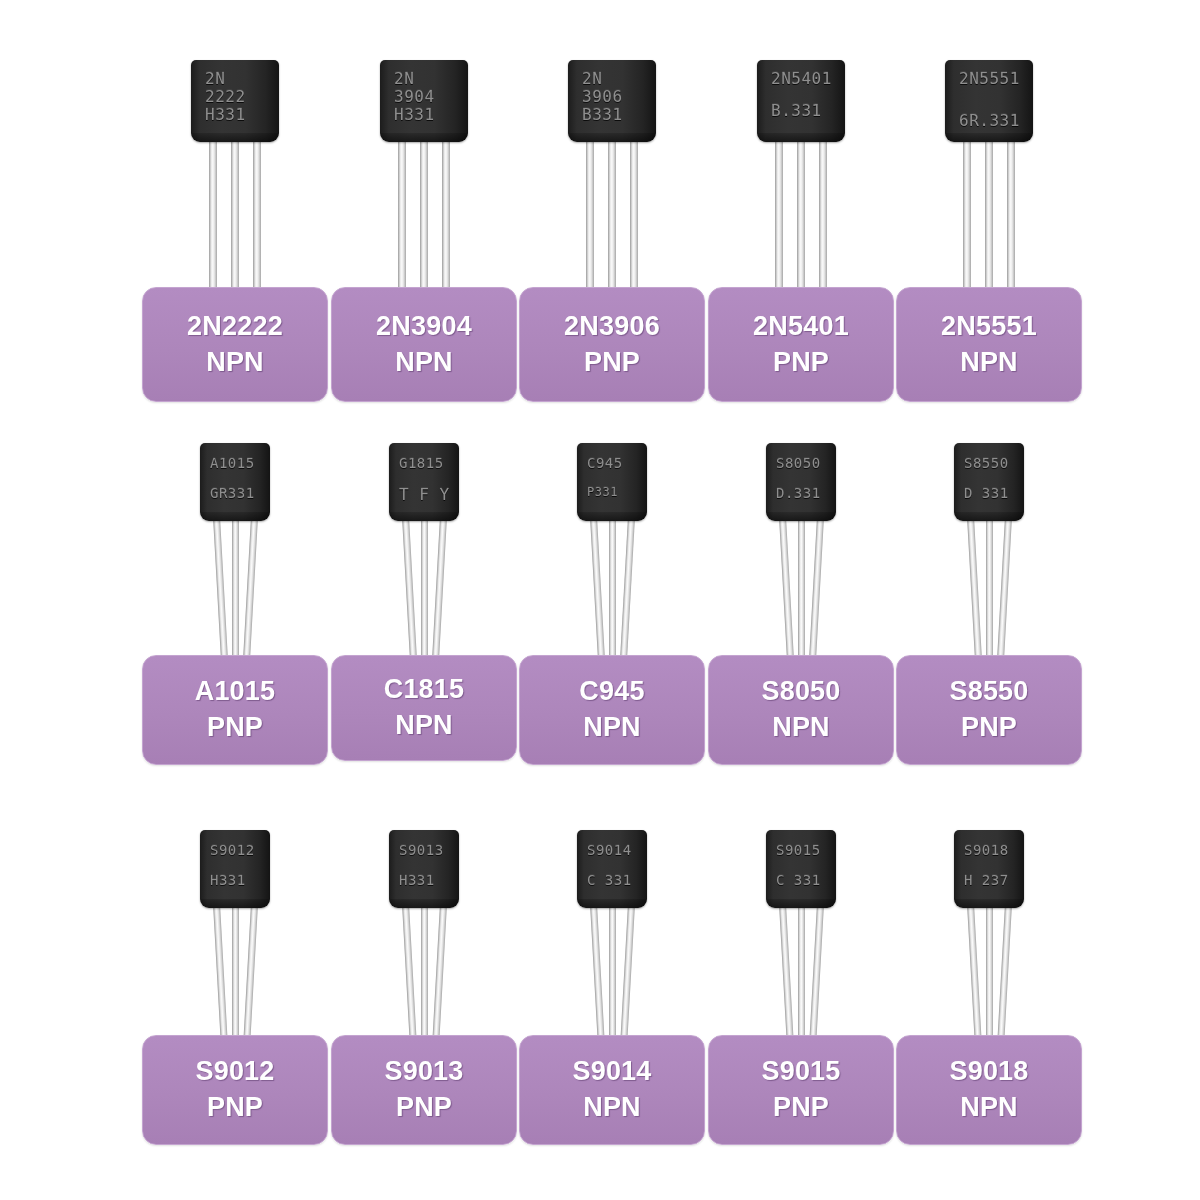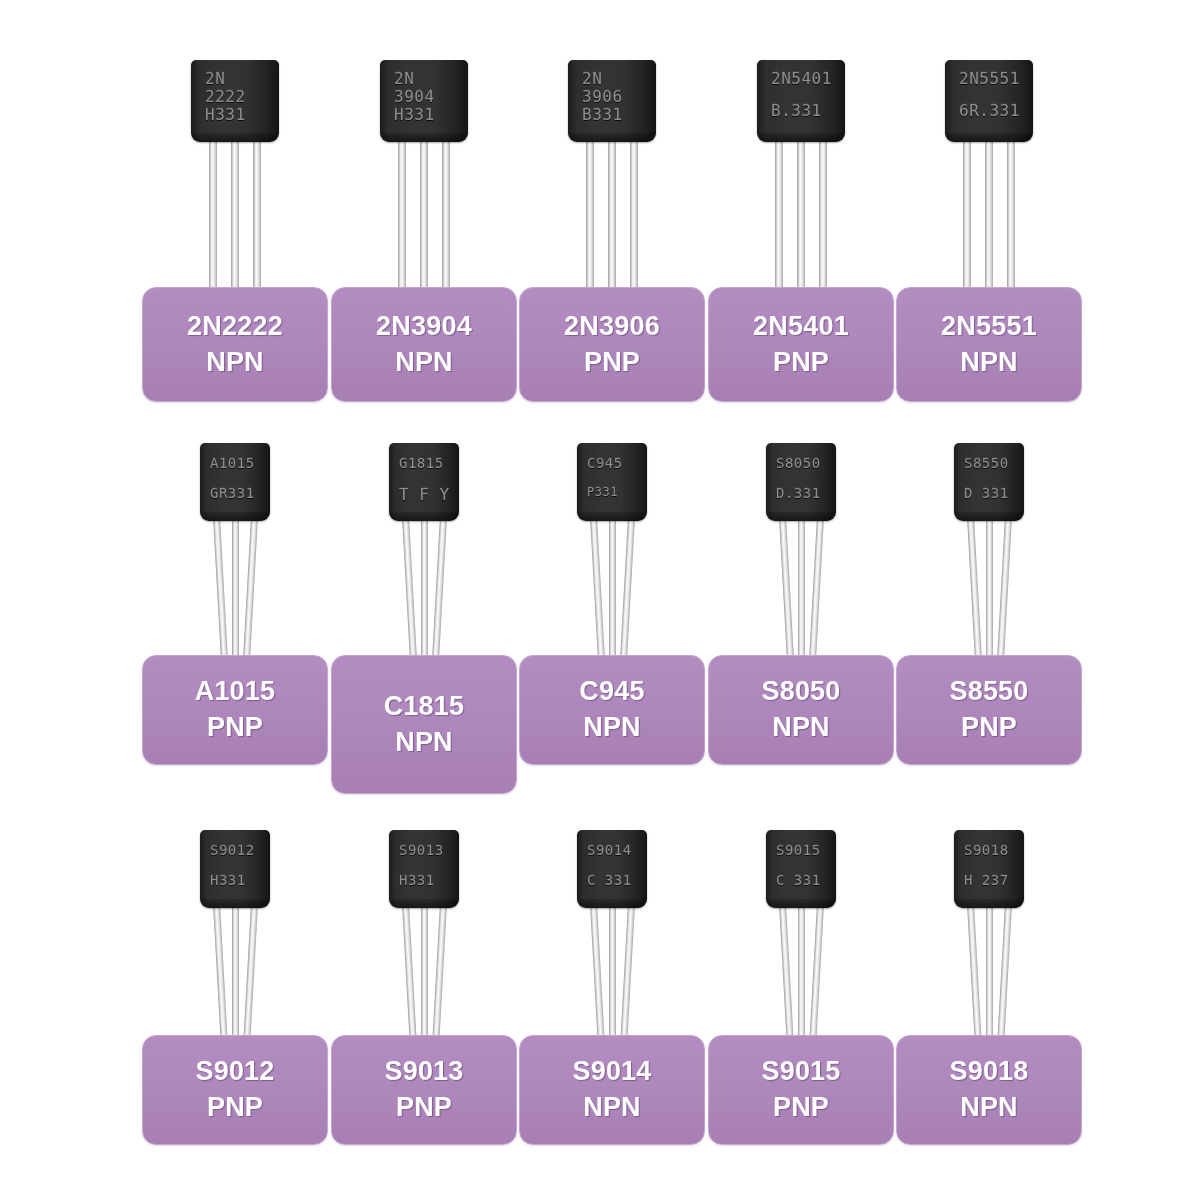--- a/index.html
+++ b/index.html
@@ -180,21 +180,21 @@
     </div>
     <div class="cell" style="left: 896px; top: 0px; height: 1015px;">
       <div class="legs" style="top: 138px; height: 160px;">
         <div class="leg" style="width: 8px; height: 160px; margin: 0px 7px;"></div>
         <div class="leg" style="width: 8px; height: 160px; margin: 0px 7px;"></div>
         <div class="leg" style="width: 8px; height: 160px; margin: 0px 7px;"></div>
       </div>
       <div class="part" style="top: 60px;">
         <div class="body" style="width: 88px; height: 82px; padding: 10px 0px 0px 14px;">
           <div class="mark" style="font-size: 16px;">2N5551</div>
-          <div class="mark" style="font-size: 16px; margin-top: 14px;">6R.331</div>
+          <div class="mark" style="font-size: 16px; margin-top: 24px;">6R.331</div>
         </div>
       </div>
       <div class="plate" style="top: 287px; height: 115px;">
         <div class="pn">2N5551</div>
         <div class="pol">NPN</div>
       </div>
     </div>
     <div class="cell" style="left: 142px; top: 0px; height: 1200px;">
       <div class="legs" style="top: 517px; height: 148px;">
         <div class="leg" style="width: 7px; height: 148px; margin: 0px 6px; transform: rotate(-3.2deg); transform-origin: center top;"></div>
@@ -217,21 +217,21 @@
         <div class="leg" style="width: 7px; height: 148px; margin: 0px 6px; transform: rotate(-3.2deg); transform-origin: center top;"></div>
         <div class="leg" style="width: 7px; height: 148px; margin: 0px 6px; transform: rotate(0deg); transform-origin: center top;"></div>
         <div class="leg" style="width: 7px; height: 148px; margin: 0px 6px; transform: rotate(3.2deg); transform-origin: center top;"></div>
       </div>
       <div class="part" style="top: 443px;">
         <div class="body" style="width: 70px; height: 78px; padding: 13px 0px 0px 10px;">
           <div class="mark" style="font-size: 14px;">G1815</div>
           <div class="mark" style="font-size: 16px; margin-top: 14px;">T F Y</div>
         </div>
       </div>
-      <div class="plate" style="top: 655px; height: 139px;">
+      <div class="plate" style="top: 655px; height: 106px;">
         <div class="pn">C1815</div>
         <div class="pol">NPN</div>
       </div>
     </div>
     <div class="cell" style="left: 519px; top: 0px; height: 1200px;">
       <div class="legs" style="top: 517px; height: 148px;">
         <div class="leg" style="width: 7px; height: 148px; margin: 0px 6px; transform: rotate(-3.2deg); transform-origin: center top;"></div>
         <div class="leg" style="width: 7px; height: 148px; margin: 0px 6px; transform: rotate(0deg); transform-origin: center top;"></div>
         <div class="leg" style="width: 7px; height: 148px; margin: 0px 6px; transform: rotate(3.2deg); transform-origin: center top;"></div>
       </div>

